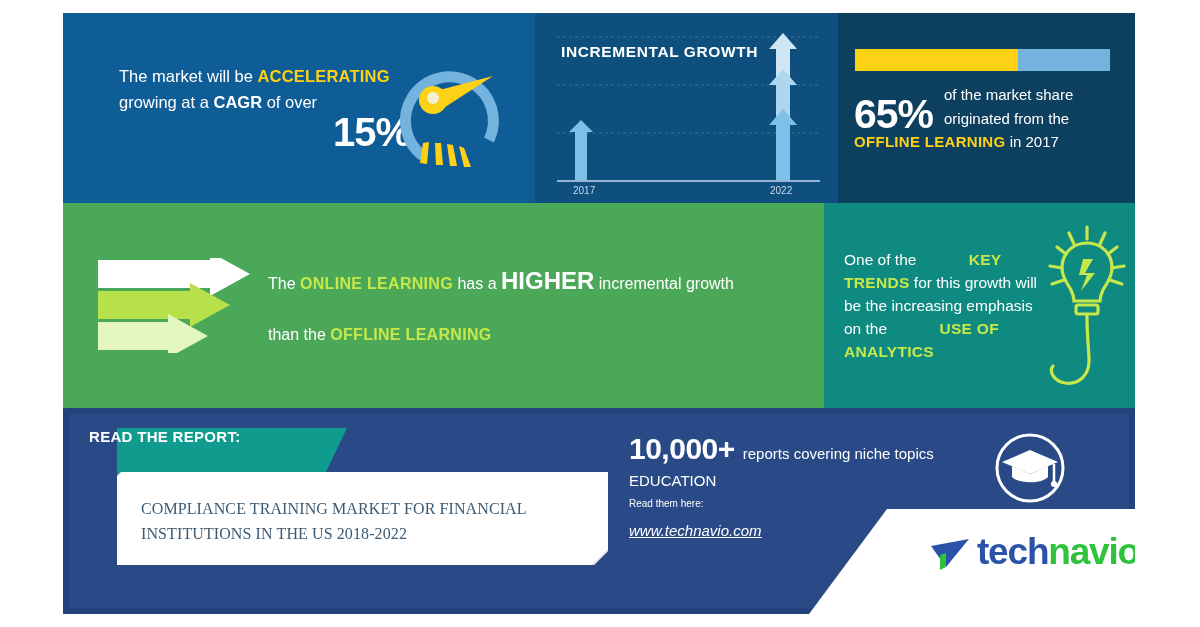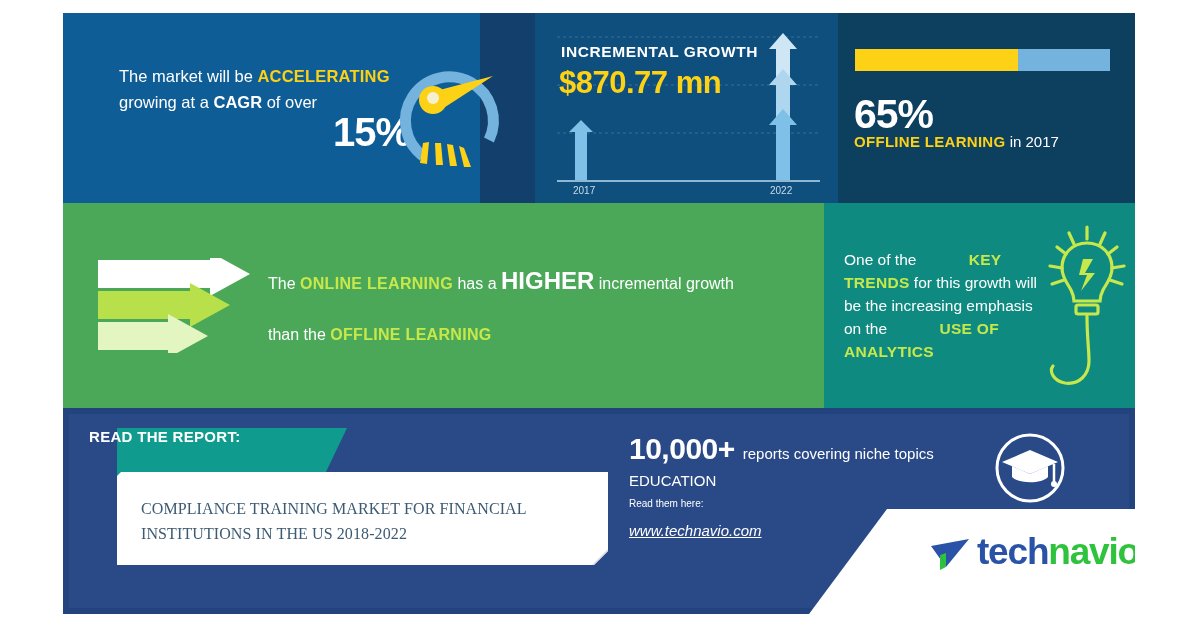--- a/index.html
+++ b/index.html
@@ -21,21 +21,21 @@
     width: 1072px;
     height: 601px;
     overflow: hidden;
     background: #123f6b;
   }
 
   
   .row-top { position:absolute; left:0; top:0; width:1072px; height:190px; }
 
   .panel-cagr {
-    position:absolute; left:0; top:0; width:417px; height:190px;
+    position:absolute; left:0; top:0; width:472px; height:190px;
     background:#0f5d96;
   }
   .panel-growth {
     position:absolute; left:472px; top:0; width:303px; height:190px;
     background:#0f4f7d;
   }
   .panel-share {
     position:absolute; left:775px; top:0; width:297px; height:190px;
     background:#0d3f5f;
   }
@@ -243,30 +243,33 @@
         <line x1="22" y1="24" x2="285" y2="24" stroke="#3a6f97" stroke-width="1" stroke-dasharray="3,3"></line>
         <line x1="22" y1="72" x2="285" y2="72" stroke="#3a6f97" stroke-width="1" stroke-dasharray="3,3"></line>
         <line x1="22" y1="120" x2="285" y2="120" stroke="#3a6f97" stroke-width="1" stroke-dasharray="3,3"></line>
         <line x1="22" y1="168" x2="285" y2="168" stroke="#8fb6d2" stroke-width="2"></line>
         <polygon points="46,107 34,119 40,119 40,167 52,167 52,119 58,119" fill="#7ec0e8"></polygon>
         <polygon points="248,20 234,36 241,36 241,167 255,167 255,36 262,36" fill="#cfe6f5"></polygon>
         <polygon points="248,56 234,72 241,72 241,167 255,167 255,72 262,72" fill="#aed6ee"></polygon>
         <polygon points="248,96 234,112 241,112 241,167 255,167 255,112 262,112" fill="#7ec0e8"></polygon>
       </svg>
       <div class="growth-title">INCREMENTAL GROWTH</div>
-      <div class="growth-value">$870.77 mn</div>
       <div class="yr-2017">2017</div>
       <div class="yr-2022">2022</div>
     </div>
 
     <div class="panel-share">
       <div class="share-bar">
         <div class="share-bar-fill" style="width: 64%;"></div>
       </div>
       <div class="share-pct">65%</div>
+      <div class="share-text">
+        <span>of the market share</span><br>
+        <span>originated from the</span>
+      </div>
       <div class="share-text2">
         <b>OFFLINE LEARNING</b><span> in 2017</span>
       </div>
     </div>
   </div>
 
   <div class="row-mid">
 
     <div class="panel-online">
       <svg class="arrows" viewBox="0 0 160 95">

